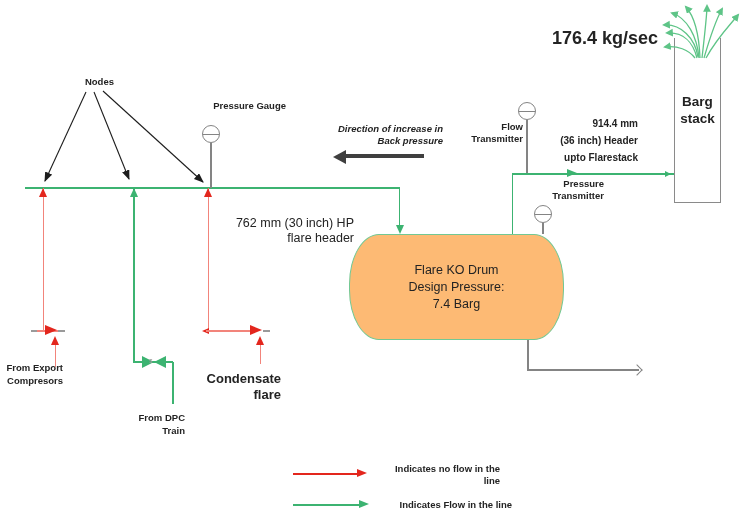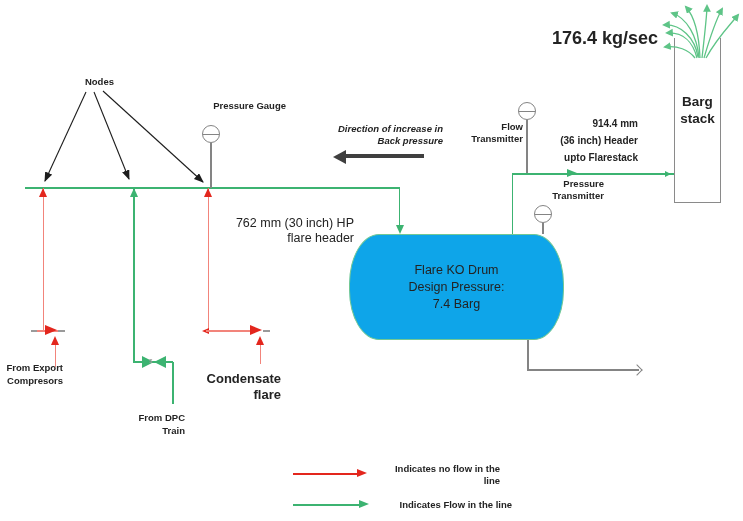--- a/index.html
+++ b/index.html
@@ -34,21 +34,21 @@
   .v-right{border-width:6px 0 6px 12px;border-left-color:var(--green);}
   .v-left{border-width:6px 12px 6px 0;border-right-color:var(--green);}
   .tick{position:absolute;height:1.3px;background:var(--tick);}
   .lbl{position:absolute;text-align:right;font-size:9.5px;line-height:11.5px;font-weight:700;}
   .lbl div{white-space:nowrap;}
   .inst{position:absolute;width:18px;height:18px;border:1.4px solid var(--gray);
         border-radius:50%;background:#fff;box-sizing:border-box;}
   .inst::after{content:"";position:absolute;left:0;right:0;top:50%;border-top:1.4px solid var(--gray);}
   #drum{
     position:absolute;left:349px;top:234px;width:215px;height:106px;box-sizing:border-box;
-    border:1.6px solid var(--green-lt);border-radius:30px/50px;background:#0ea5e9;
+    border:1.6px solid var(--green-lt);border-radius:30px/50px;background:#fdba74;
     display:flex;flex-direction:column;align-items:center;justify-content:center;
     font-size:12.5px;line-height:17px;text-align:center;
   }
   #stack{
     position:absolute;left:674px;top:38px;width:47px;height:165px;box-sizing:border-box;
     border-left:1.5px solid #8a8a8a;border-right:1.5px solid #8a8a8a;border-bottom:1.5px solid #8a8a8a;
     background:#fff;
   }
   #stack .stack-lbl{position:absolute;top:55px;left:0;right:0;text-align:center;
     font-weight:700;font-size:13.5px;line-height:17px;}

